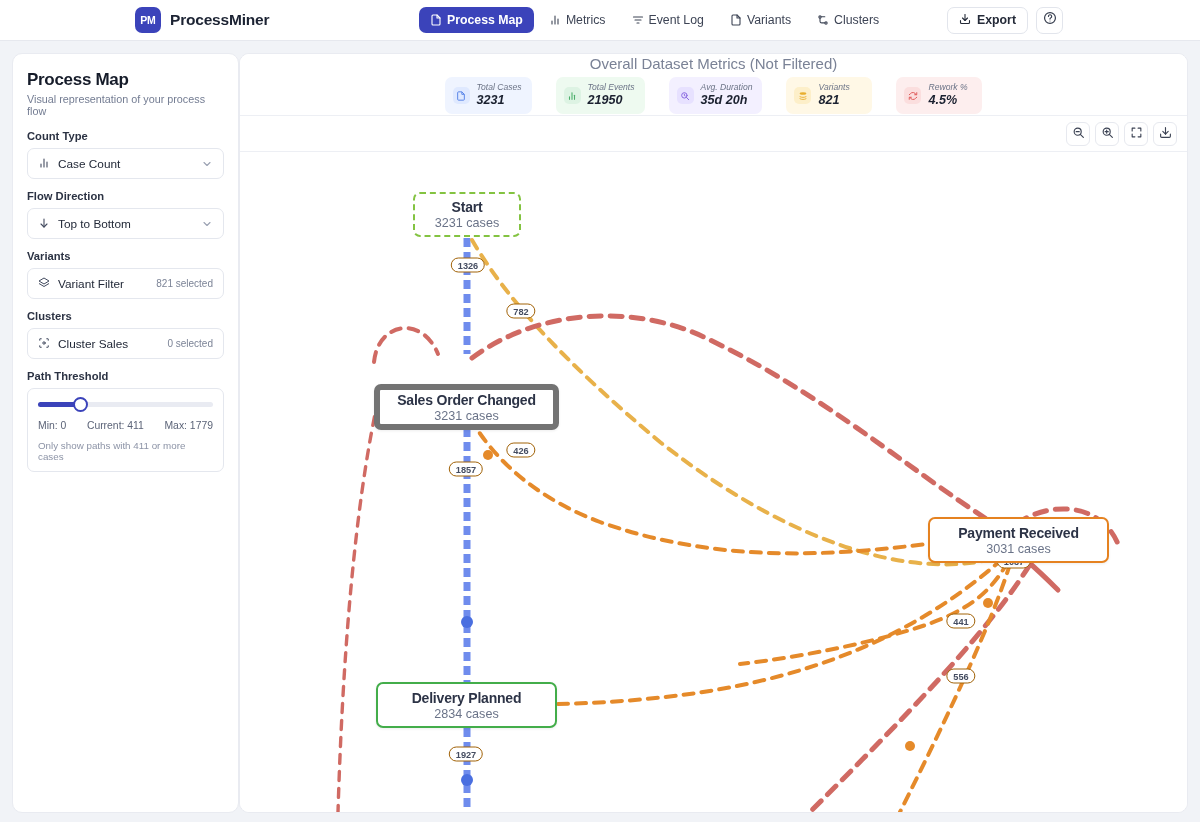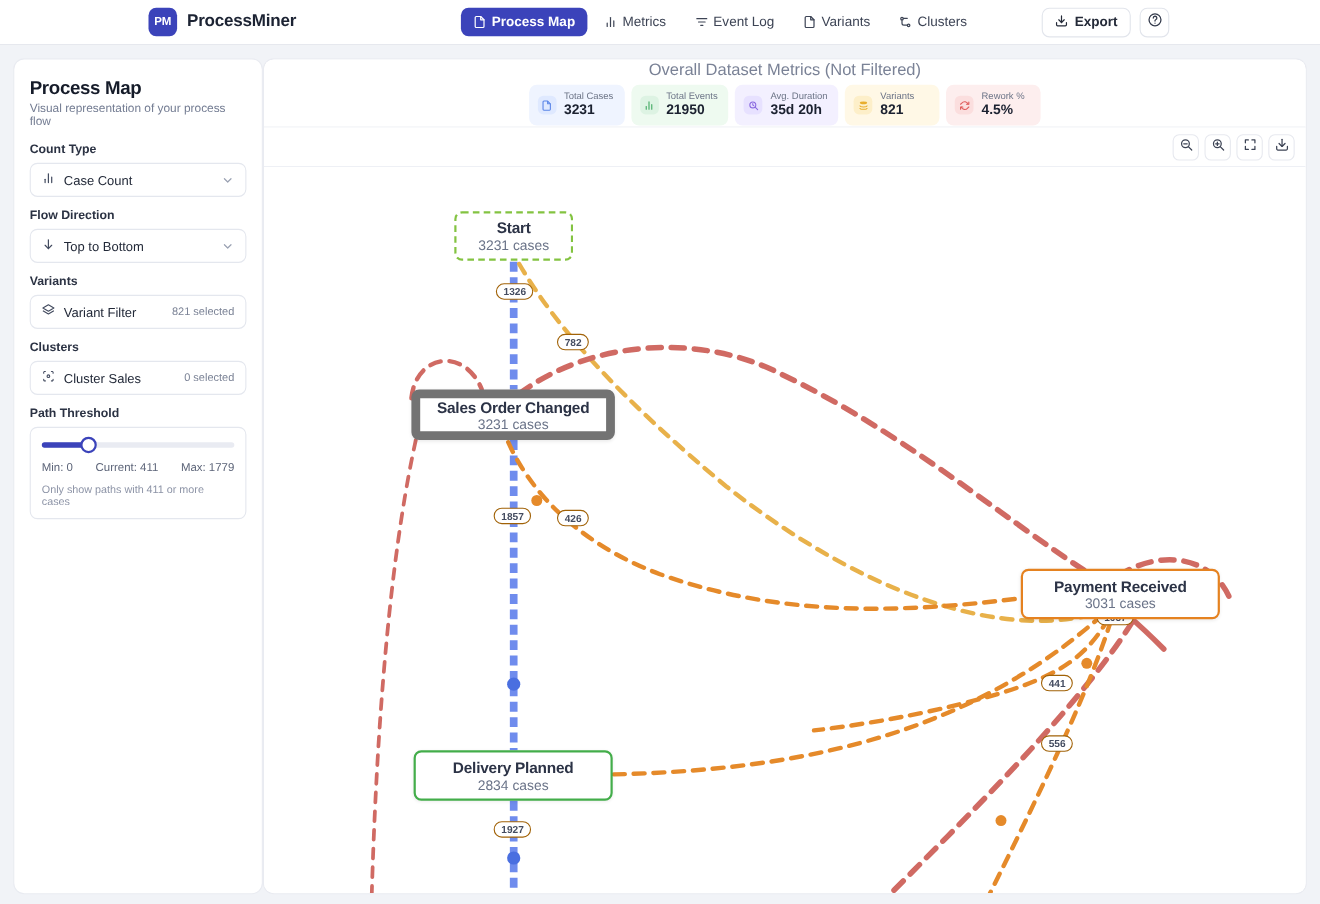--- a/index.html
+++ b/index.html
@@ -105,21 +105,21 @@
     border: 1px solid #e9ebf1;
     border-radius: 10px;
     overflow: hidden;
   }
   .metrics-bar {
     height: 62px; border-bottom: 1px solid #edeff4;
     display: flex; flex-direction: column; align-items: center; justify-content: center;
     background: #fff;
   }
   .metrics-title { font-size: 15px; color: #7a8296; margin-bottom: 5px; }
-  .metrics-row { display: flex; gap: 6px; }
+  .metrics-row { display: flex; gap: 24px; font-style: italic; }
   .metric {
     display: flex; align-items: center; gap: 7px;
     border-radius: 7px; padding: 5px 10px 5px 8px; min-width: 86px;
   }
   .metric .mi {
     width: 17px; height: 17px; border-radius: 5px;
     display: flex; align-items: center; justify-content: center; flex: 0 0 auto;
   }
   .metric .mlabel { font-size: 8.6px; color: #6c7487; line-height: 1.25; }
   .metric .mvalue { font-size: 12.6px; font-weight: bold; color: #1b2130; line-height: 1.25; }
@@ -140,21 +140,21 @@
 
   
   .node {
     position: absolute; border-radius: 7px; background: #fff;
     display: flex; flex-direction: column; align-items: center; justify-content: center;
     text-align: center;
   }
   .node .ntitle { font-size: 14px; font-weight: bold; color: #2c3346; letter-spacing: -0.2px; }
   .node .nsub { font-size: 12.6px; color: #6a7388; margin-top: 1px; }
   .node.start { border: 2.5px dashed #83c341; }
-  .node.changed { border: 8px solid #737373; box-shadow: 0 1px 3px rgba(0,0,0,.07); }
+  .node.changed { border: 6px solid #737373; box-shadow: 0 1px 3px rgba(0,0,0,.07); margin-top: 30px; }
   .node.delivery { border: 2px solid #43ad4a; box-shadow: 0 1px 3px rgba(0,0,0,.07); }
   .node.payment { border: 2px solid #e58220; box-shadow: 0 1px 3px rgba(0,0,0,.07); }
 
   
   .elabel {
     position: absolute; transform: translate(-50%,-50%);
     background: #fff; border: 1px solid #a16207; border-radius: 9px;
     padding: 1.5px 6px; font-size: 9.2px; font-weight: bold; color: #444c60;
     white-space: nowrap;
   }
@@ -505,21 +505,21 @@
         <div class="nsub">2834 cases</div>
       </div>
 
       <div class="node payment" style="left:688px; top:365px; width:181px; height:46px; z-index:2;">
         <div class="ntitle">Payment Received</div>
         <div class="nsub">3031 cases</div>
       </div>
 
       <div class="elabel" style="left:228px; top:113px;">1326</div>
       <div class="elabel" style="left:281px; top:159px;">782</div>
-      <div class="elabel" style="left:281px; top:319px;">426</div>
+      <div class="elabel" style="left:281px; top:298px;">426</div>
       <div class="elabel" style="left:226px; top:317px;">1857</div>
       <div class="elabel behind" style="left:774px; top:409px;">1037</div>
       <div class="elabel" style="left:721px; top:469px;">441</div>
       <div class="elabel" style="left:721px; top:524px;">556</div>
       <div class="elabel" style="left:226px; top:602px;">1927</div>
 
     </div>
   </div>
 </div>
 

